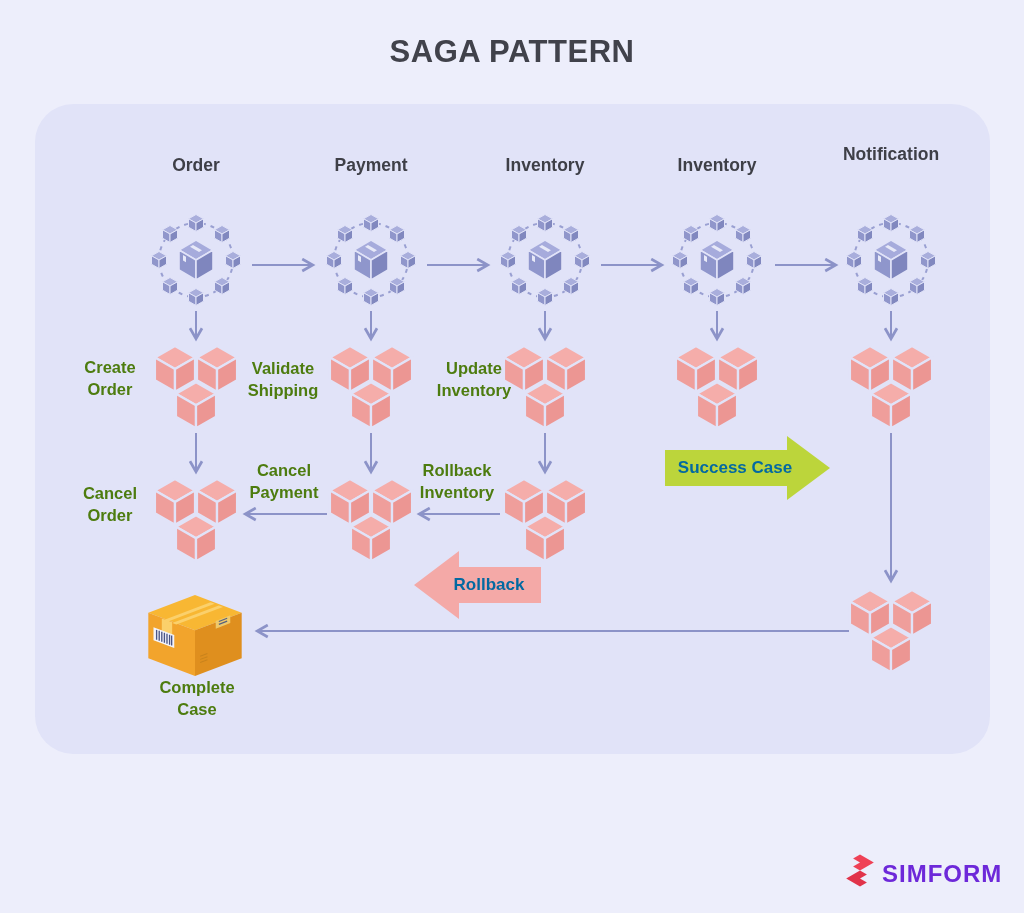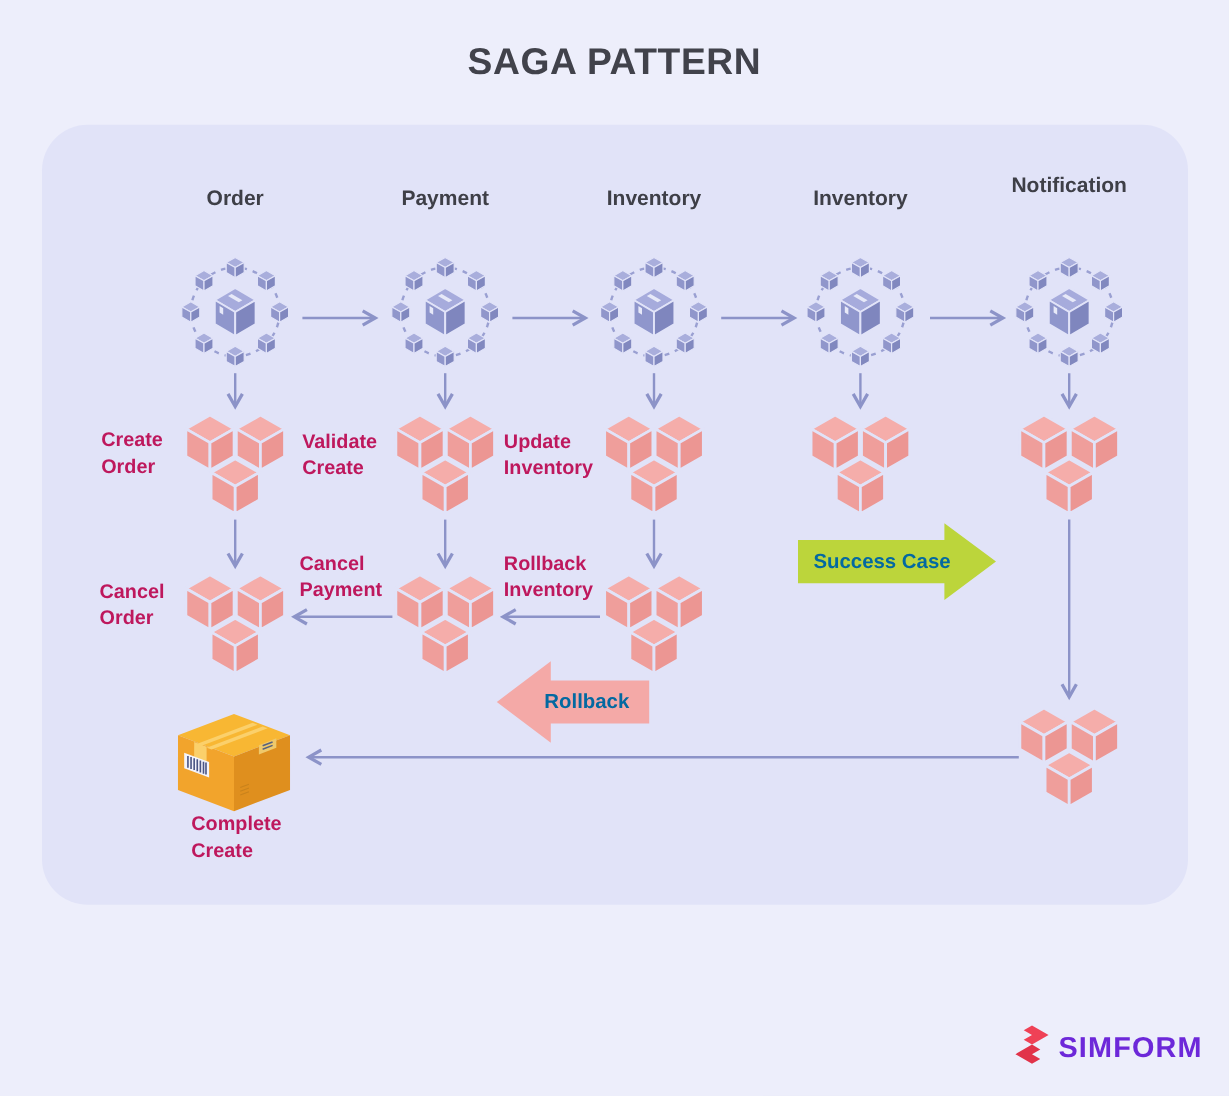--- a/index.html
+++ b/index.html
@@ -4,22 +4,22 @@
 <style>
   html,body{margin:0;padding:0;background:#EDEEFB;}
   #canvas{position:relative;width:1024px;height:913px;background:#EDEEFB;overflow:hidden;
           font-family:"Liberation Sans", sans-serif;}
   #panel{position:absolute;left:35px;top:104px;width:955px;height:650px;
          background:#E1E3F8;border-radius:38px;}
   #title{position:absolute;left:512px;top:34px;transform:translateX(-50%);
          font-size:31px;font-weight:800;letter-spacing:.5px;color:#41424B;white-space:nowrap;}
   .col-h{position:absolute;transform:translateX(-50%);font-size:17.5px;font-weight:bold;
          color:#3E3F47;white-space:nowrap;}
-  .lbl{position:absolute;transform:translateX(-50%);white-space:pre-line;text-align:left;
-       font-weight:bold;font-size:16.5px;line-height:1.32;color:#be185d;}
+  .lbl{position:absolute;transform:translateX(-50%);white-space:pre-line;text-align:center;
+       font-weight:bold;font-size:16.5px;line-height:1.32;color:#4d7c0f;}
   .flow-lbl{position:absolute;transform:translateX(-50%);font-size:17px;font-weight:bold;
             color:#0369a1;white-space:nowrap;}
   .icon{position:absolute;}
   #overlay{position:absolute;left:0;top:0;width:1024px;height:913px;pointer-events:none;}
   .ln{stroke:#8C93C8;stroke-width:2;fill:none;}
   #brand-text{position:absolute;left:882px;top:860px;font-size:24px;font-weight:800;
               letter-spacing:1px;color:#6d28d9;white-space:nowrap;}
 </style>
 </head>
 <body>
@@ -222,31 +222,31 @@
       <use href="#blocks"></use>
     </svg>
 
   <svg class="icon" style="left:143px;top:594px" width="104" height="83">
       <use href="#package"></use>
     </svg>
 
   <div class="lbl" style="left:110px;top:357px">Create
 Order</div>
   <div class="lbl" style="left:283px;top:358px">Validate
-Create</div>
-  <div class="lbl" style="left:457px;top:358px">Update
+Shipping</div>
+  <div class="lbl" style="left:474px;top:358px">Update
 Inventory</div>
   <div class="lbl" style="left:110px;top:483px">Cancel
 Order</div>
   <div class="lbl" style="left:284px;top:460px">Cancel
 Payment</div>
   <div class="lbl" style="left:457px;top:460px">Rollback
 Inventory</div>
   <div class="lbl" style="left:197px;top:677px">Complete
-Create</div>
+Case</div>
 
   <div class="flow-lbl" style="left:735px;top:458px">Success Case</div>
   <div class="flow-lbl" style="left:489px;top:575px">Rollback</div>
 
   <svg class="icon" style="left:843px;top:852px" width="34" height="37">
       <use href="#simform-mark"></use>
     </svg>
   <div id="brand-text">SIMFORM</div>
 
 </div>

